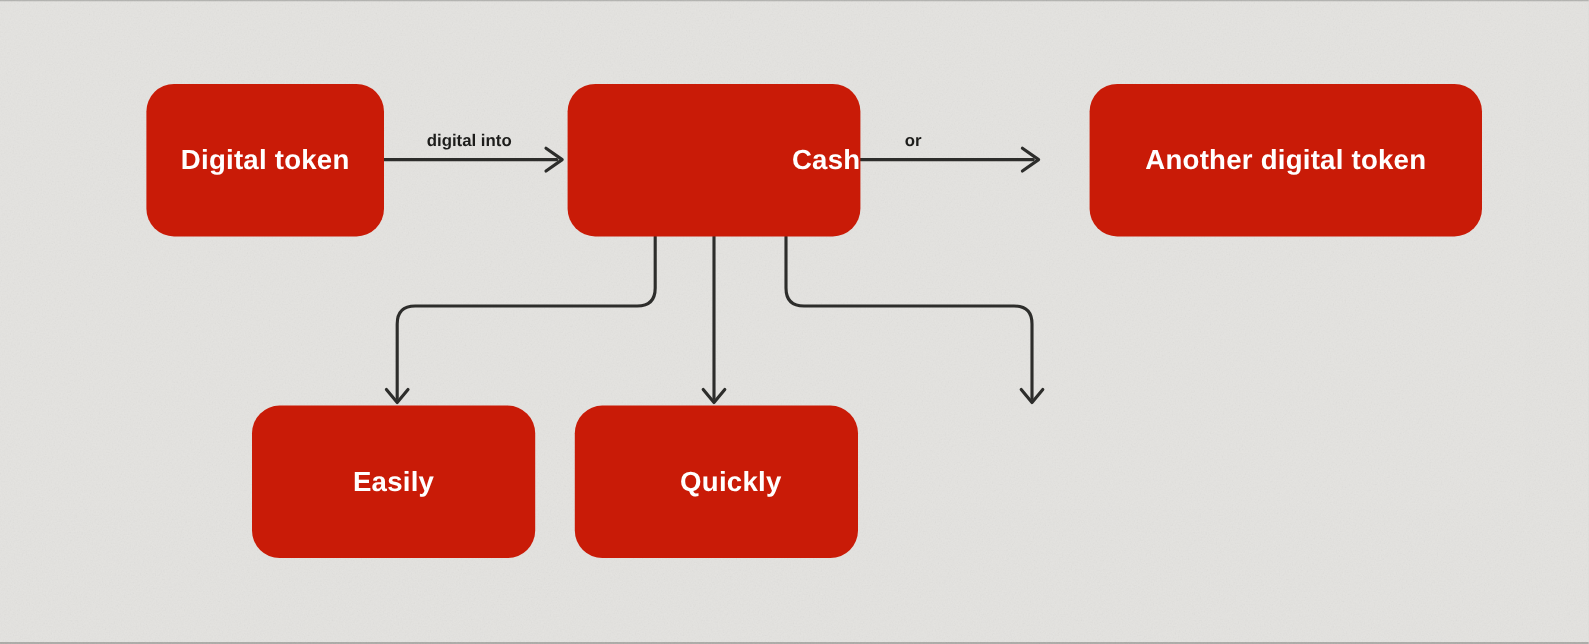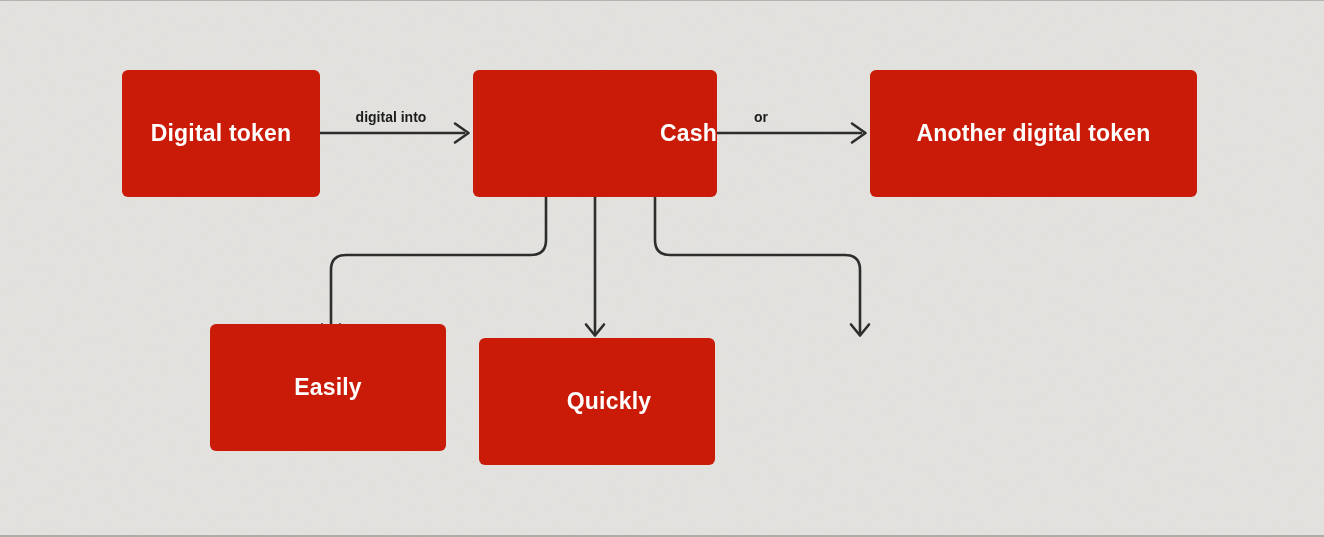--- a/index.html
+++ b/index.html
@@ -28,21 +28,21 @@
     position: absolute;
     inset: 0;
     width: 100%;
     height: 100%;
     color: var(--line-color, #2d2d2b);
     pointer-events: none;
   }
   .node {
     position: absolute;
     background: var(--node-fill, #c91b07);
-    border-radius: 6px;
+    border-radius: 23px;
     display: flex;
     align-items: center;
     justify-content: center;
     box-sizing: border-box;
   }
   .node-label {
     color: var(--node-text, #ffffff);
     font-weight: 700;
     font-size: 23px;
     letter-spacing: 0.2px;
@@ -97,24 +97,24 @@
       <path d="M 851 324.5 L 860 335.5 L 869 324.5"></path>
     </g>
   </svg>
 
 <div class="node" style="left: 122px; top: 70px; width: 198px; height: 127px;">
       <span class="node-label">Digital token</span>
     </div>
     <div class="node" style="left: 473px; top: 70px; width: 244px; height: 127px; justify-content: flex-end;">
       <span class="node-label">Cash</span>
     </div>
-    <div class="node" style="left: 870px; top: 70px; width: 327px; height: 127px;">
+    <div class="node" style="left: 908px; top: 70px; width: 327px; height: 127px;">
       <span class="node-label">Another digital token</span>
     </div>
-    <div class="node" style="left: 210px; top: 324px; width: 236px; height: 127px;">
+    <div class="node" style="left: 210px; top: 338px; width: 236px; height: 127px;">
       <span class="node-label">Easily</span>
     </div>
     <div class="node" style="left: 479px; top: 338px; width: 236px; height: 127px; padding-left: 24px;">
       <span class="node-label">Quickly</span>
     </div>
     <div class="edge-label" style="left: 391px; top: 117px;">digital into</div>
     <div class="edge-label" style="left: 746px; top: 117px; margin-left: 15px;">or</div>
   </div>
 
 </body></html>

